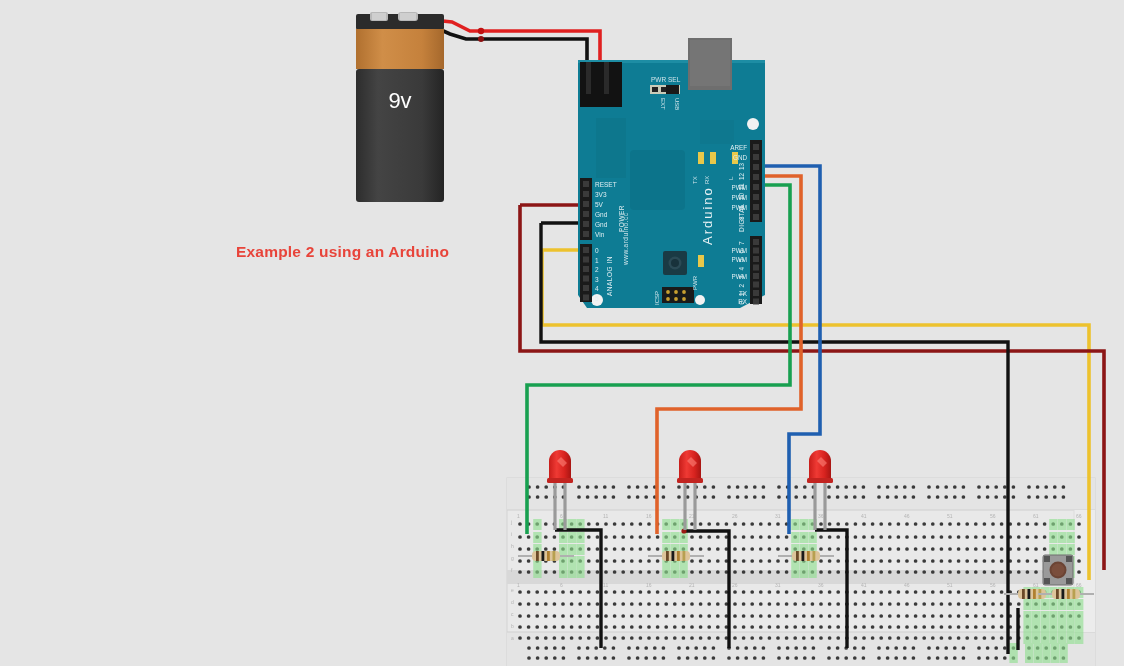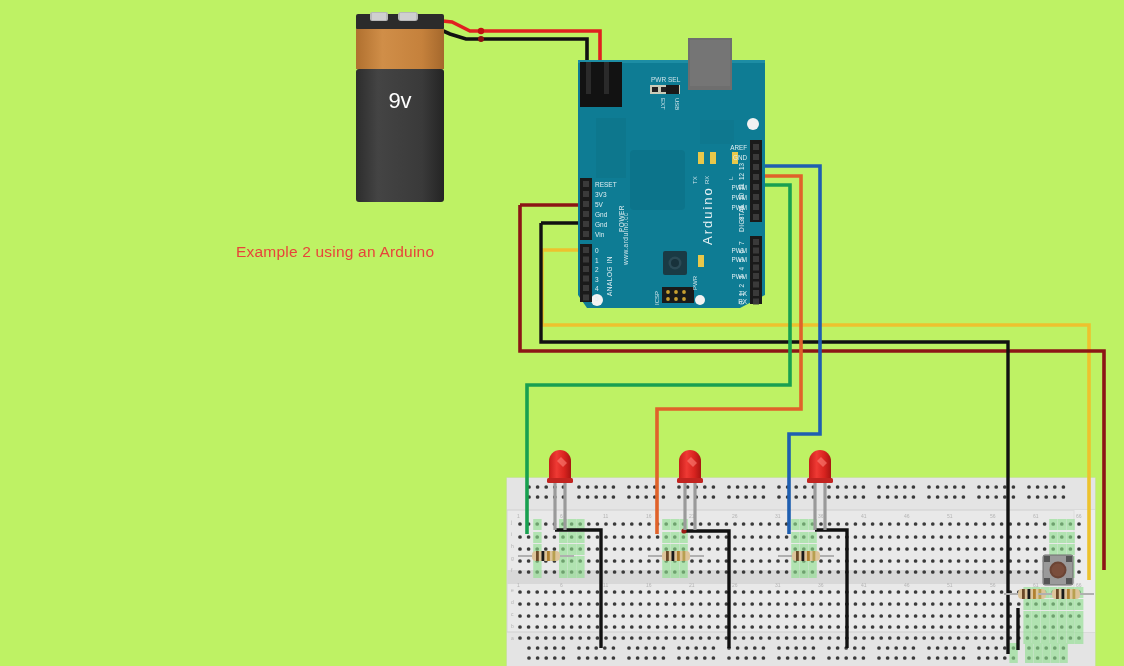--- a/index.html
+++ b/index.html
@@ -1,19 +1,19 @@
 <!DOCTYPE html>
 <html><head>
 <meta charset="utf-8">
 <style>
   html,body{margin:0;padding:0;background:#ffffff;}
   body{width:1124px;height:666px;overflow:hidden;font-family:"Liberation Sans",sans-serif;}
-  #stage{position:relative;width:1124px;height:666px;background:#bef264;}
+  #stage{position:relative;width:1124px;height:666px;background:#e5e5e5;}
   #stage svg{position:absolute;left:0;top:0;}
-  .cap{position:absolute;left:236px;top:243px;font-size:15.5px;color:#e8443a;white-space:nowrap;letter-spacing:.2px;}
+  .cap{position:absolute;left:236px;top:243px;font-size:15.5px;color:#e8443a;white-space:nowrap;letter-spacing:.2px;font-weight:bold;}
 </style>
 </head>
 <body>
 
 <div id="stage">
 
   <svg width="1124" height="666" viewBox="0 0 1124 666">
     <defs>
       <linearGradient id="ledGrad" x1="0" y1="0" x2="1" y2="0">
         <stop offset="0%" stop-color="#c81d1a"></stop>

